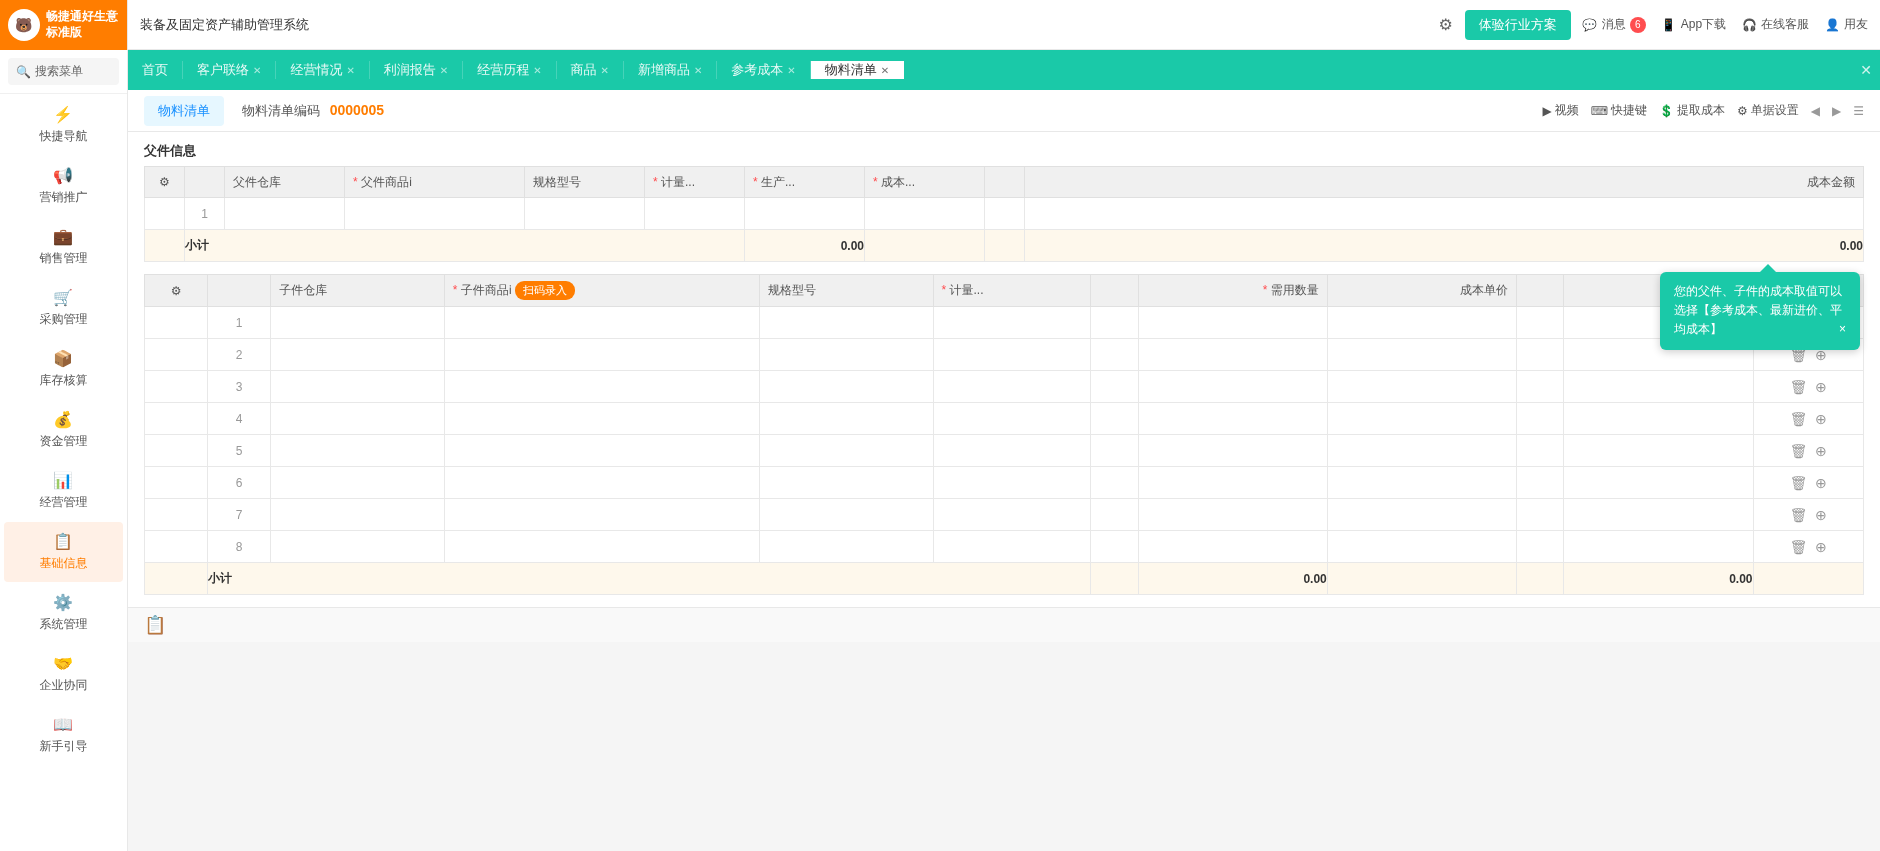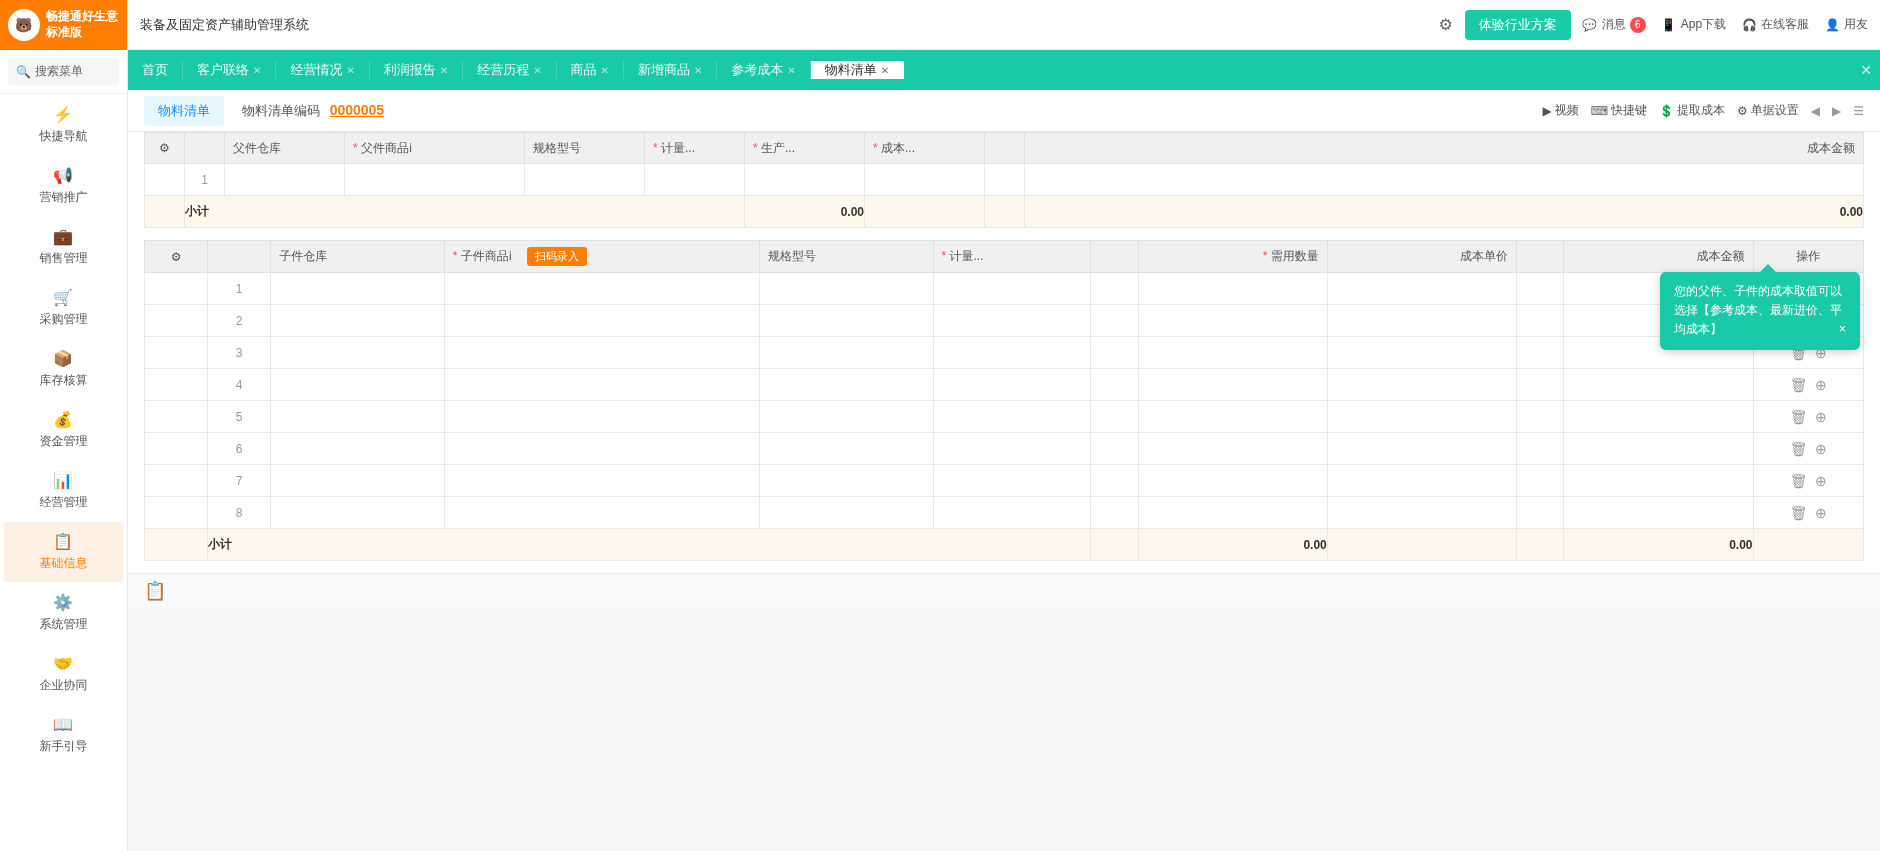--- a/index.html
+++ b/index.html
@@ -117,22 +117,22 @@
       font-size: 12px; background: transparent;
     }
     .subtotal-row td { background: #fef8ec; font-weight: bold; }
     .subtotal-label { padding: 6px 8px; color: #333; }
     .subtotal-value { padding: 6px 8px; color: #333; text-align: right; }
 
     .required-star { color: #ff4d4f; }
 
     
     .scan-btn {
-      background: #ff7d00; color: #fff; border: none; border-radius: 3px;
-      padding: 2px 8px; font-size: 11px; cursor: pointer; white-space: nowrap; margin-left: 12px;
+      background: #ff7d00; color: #fff; border: none; border-radius: 9px;
+      padding: 2px 8px; font-size: 11px; cursor: pointer; white-space: nowrap;
     }
     .action-btn { background: none; border: none; cursor: pointer; color: #999; font-size: 14px; padding: 2px; }
 
     
     .tooltip-box {
       background: #1ac9a8; color: #fff; border-radius: 6px; padding: 10px 14px;
       font-size: 12px; line-height: 1.6; max-width: 200px;
       position: absolute;
       top: 140px; right: 20px;
       box-shadow: 0 2px 8px rgba(0,0,0,0.2);
@@ -291,21 +291,21 @@
 
   <div class="content">
     <div class="content-inner">
 
       <div class="sub-tabs">
         <div class="sub-tab active">
           <span>物料清单</span>
         </div>
         <div class="sub-tab">
           <span>物料清单编码</span>
-          <span class="sub-tab-code" style="margin-left:6px;text-decoration:underline;">0000005</span>
+          <span class="sub-tab-code" style="margin-left:6px;">0000005</span>
         </div>
         <div class="sub-tab-right">
           <div class="sub-tab-right-item">
             <span>▶</span>
             <span>视频</span>
           </div>
           <div class="sub-tab-right-item">
             <span>⌨</span>
             <span>快捷键</span>
           </div>
@@ -325,20 +325,21 @@
 
       <div style="position:relative;">
         <div class="tooltip-box">
           <div class="tooltip-arrow"></div>
           <span>您的父件、子件的成本取值可以选择【参考成本、最新进价、平均成本】</span>
           <span class="tooltip-close">×</span>
         </div>
       </div>
 
       <div class="section">
+        <div class="section-title">父件信息</div>
         <table class="data-table">
           <thead>
             <tr>
               <th style="width:40px;text-align:center;">⚙</th>
               <th style="width:40px;text-align:center;"></th>
               <th style="width:120px;">父件仓库</th>
               <th style="width:180px;"><span class="required-star">*</span> 父件商品ℹ</th>
               <th style="width:120px;">规格型号</th>
               <th style="width:100px;"><span class="required-star">*</span> 计量...</th>
               <th style="width:120px;"><span class="required-star">*</span> 生产...</th>

